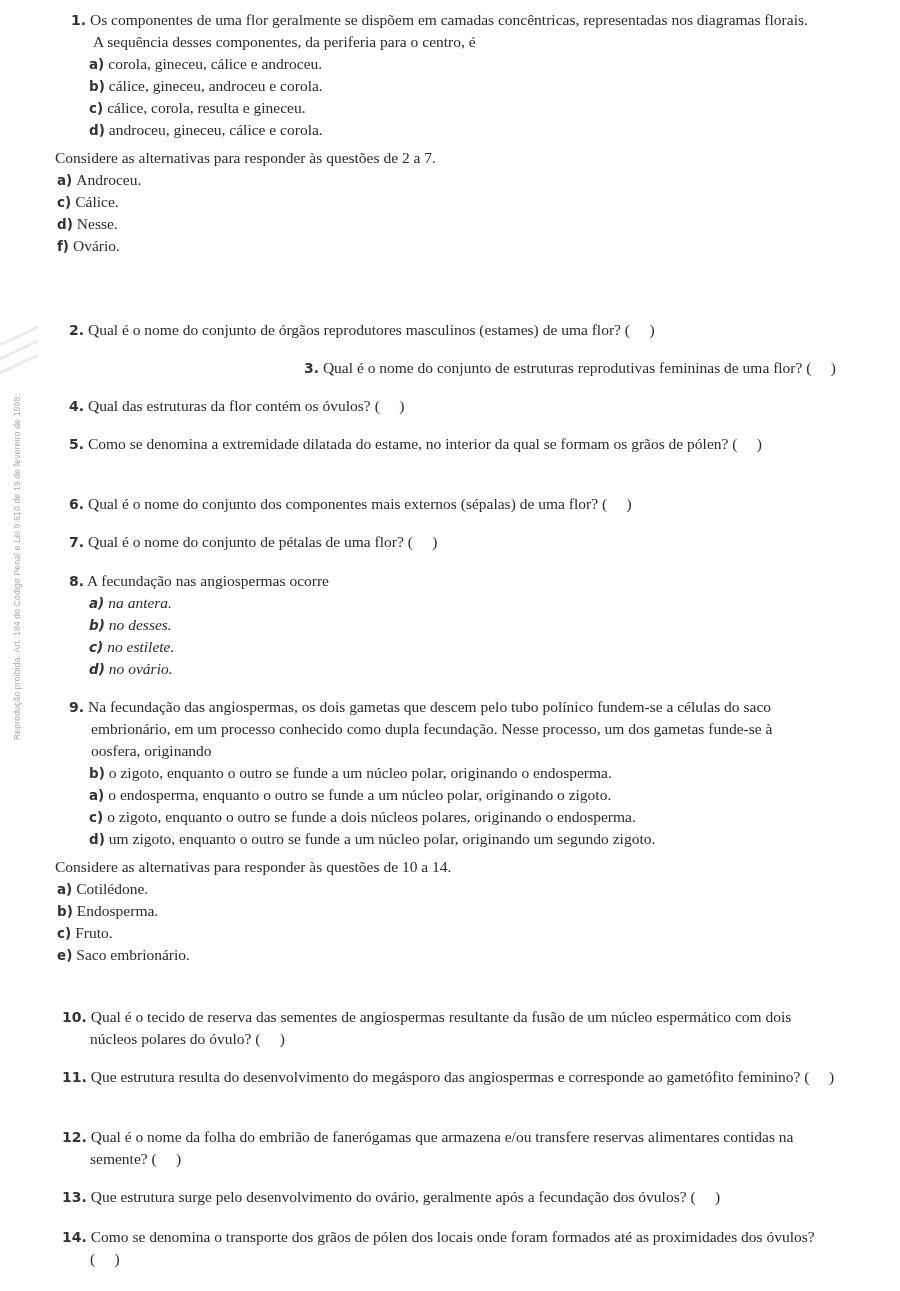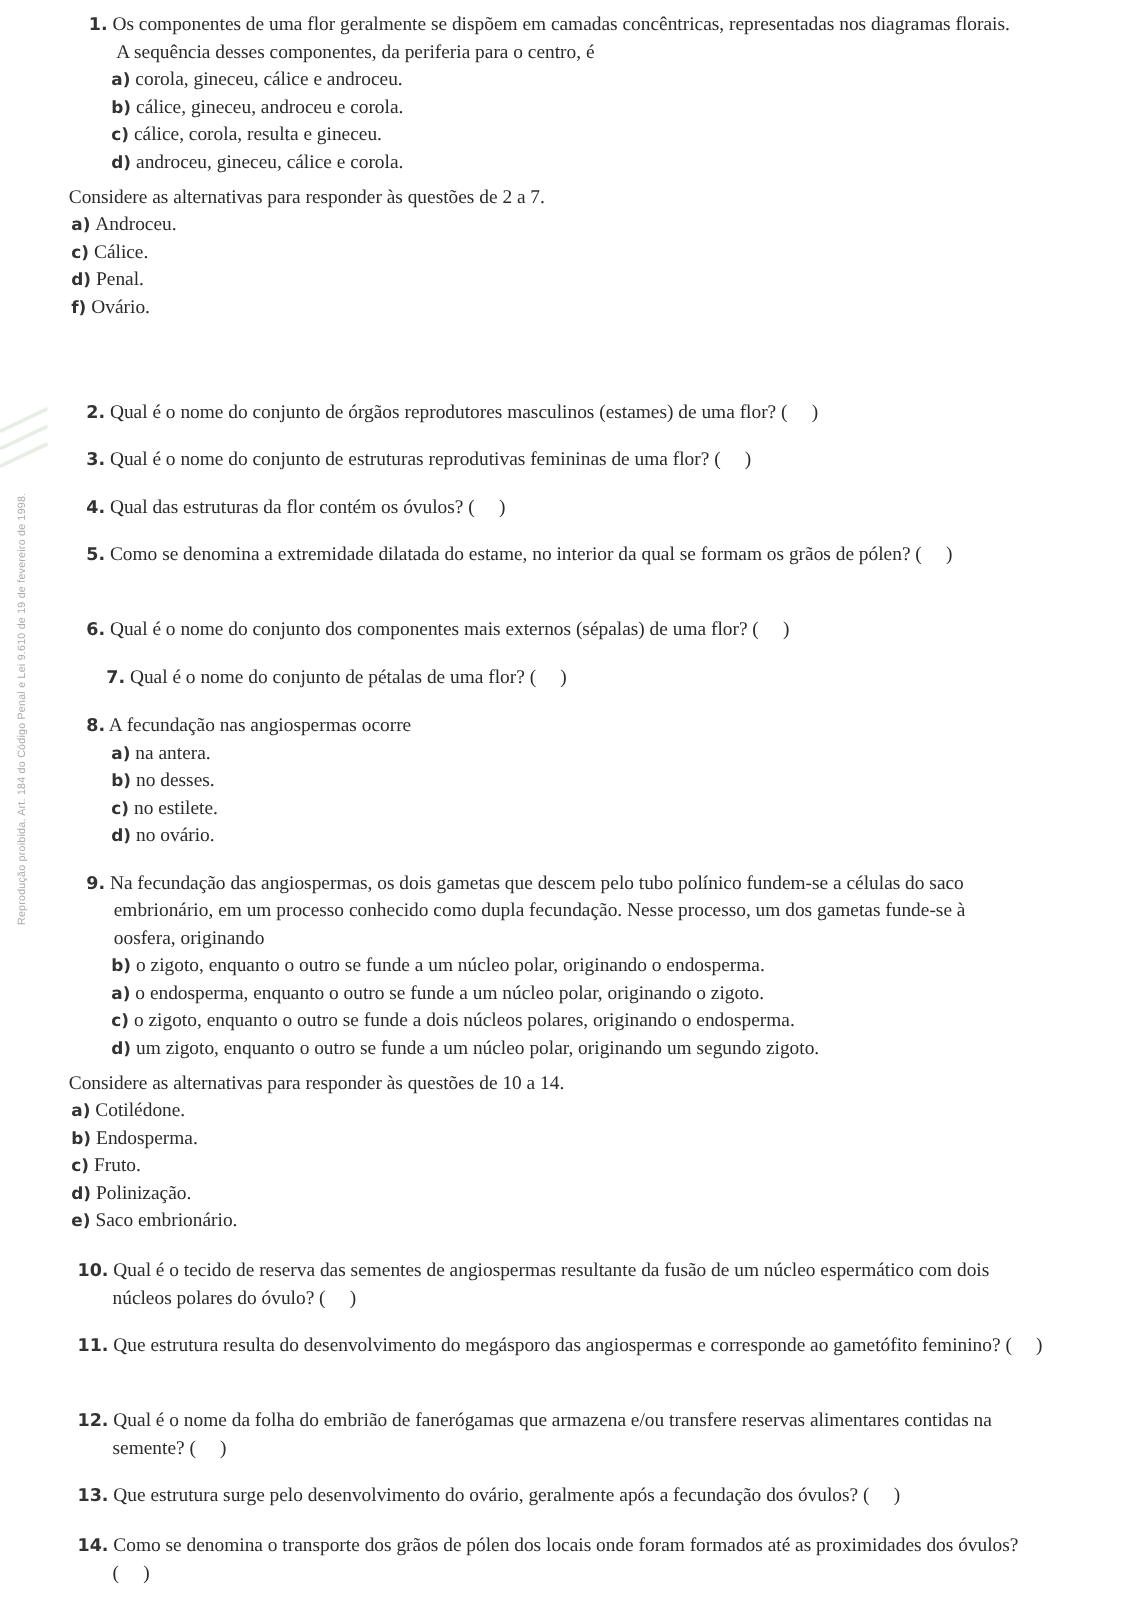--- a/index.html
+++ b/index.html
@@ -46,61 +46,61 @@
     <span class="opt"><span class="label">b)</span><span>cálice, gineceu, androceu e corola.</span></span>
     <span class="opt"><span class="label">c)</span><span>cálice, corola, resulta e gineceu.</span></span>
     <span class="opt"><span class="label">d)</span><span>androceu, gineceu, cálice e corola.</span></span>
   </div>
 </div>
 
 <div class="block text" style="left:55px; top:147px; width:760px;">
   <div>Considere as alternativas para responder às questões de 2 a 7.</div>
   <span class="opt" style="padding-left:2px"><span class="label">a)</span><span>Androceu.</span></span>
   <span class="opt" style="padding-left:2px"><span class="label">c)</span><span>Cálice.</span></span>
-  <span class="opt" style="padding-left:2px"><span class="label">d)</span><span>Penal.</span></span>
+  <span class="opt" style="padding-left:2px"><span class="label">d)</span><span>Nesse.</span></span>
   <span class="opt" style="padding-left:2px"><span class="label">f)</span><span>Ovário.</span></span>
 </div>
 
 <div class="block text q-head" style="left:69px; top:319px; width:745px;">
   <span class="qnum">2.</span>
   <span>Qual é o nome do conjunto de órgãos reprodutores masculinos (estames) de uma flor?</span>
   <span class="paren">(     )</span>
 </div>
-<div class="block text q-head" style="left:69px; top:357px; width:745px;">
+<div class="block text q-head" style="left:69px; top:357px; width:745px;text-align:right;">
   <span class="qnum">3.</span>
   <span>Qual é o nome do conjunto de estruturas reprodutivas femininas de uma flor?</span>
   <span class="paren">(     )</span>
 </div>
 <div class="block text q-head" style="left:69px; top:395px; width:745px;">
   <span class="qnum">4.</span>
   <span>Qual das estruturas da flor contém os óvulos?</span>
   <span class="paren">(     )</span>
 </div>
 <div class="block text q-head" style="left:69px; top:433px; width:745px;">
   <span class="qnum">5.</span>
   <span>Como se denomina a extremidade dilatada do estame, no interior da qual se formam os grãos de pólen?</span>
   <span class="paren">(     )</span>
 </div>
 <div class="block text q-head" style="left:69px; top:493px; width:745px;">
   <span class="qnum">6.</span>
   <span>Qual é o nome do conjunto dos componentes mais externos (sépalas) de uma flor?</span>
   <span class="paren">(     )</span>
 </div>
-<div class="block text q-head" style="left:69px; top:531px; width:745px;margin-left:16px;">
+<div class="block text q-head" style="left:69px; top:531px; width:745px;">
   <span class="qnum">7.</span>
   <span>Qual é o nome do conjunto de pétalas de uma flor?</span>
   <span class="paren">(     )</span>
 </div>
 
 <div class="block text" style="left:69px; top:570px; width:745px;">
   <span class="q-head">
     <span class="qnum">8.</span>
     <span>A fecundação nas angiospermas ocorre</span>
   </span>
-  <div style="padding-left:10px;">
+  <div style="padding-left:10px;font-style:italic;">
     <span class="opt"><span class="label">a)</span><span>na antera.</span></span>
     <span class="opt"><span class="label">b)</span><span>no desses.</span></span>
     <span class="opt"><span class="label">c)</span><span>no estilete.</span></span>
     <span class="opt"><span class="label">d)</span><span>no ovário.</span></span>
   </div>
 </div>
 
 <div class="block text" style="left:69px; top:696px; width:748px;">
   <span class="q-head">
     <span class="qnum">9.</span>
@@ -112,21 +112,20 @@
     <span class="opt"><span class="label">c)</span><span>o zigoto, enquanto o outro se funde a dois núcleos polares, originando o endosperma.</span></span>
     <span class="opt"><span class="label">d)</span><span>um zigoto, enquanto o outro se funde a um núcleo polar, originando um segundo zigoto.</span></span>
   </div>
 </div>
 
 <div class="block text" style="left:55px; top:856px; width:760px;">
   <div>Considere as alternativas para responder às questões de 10 a 14.</div>
   <span class="opt" style="padding-left:2px"><span class="label">a)</span><span>Cotilédone.</span></span>
   <span class="opt" style="padding-left:2px"><span class="label">b)</span><span>Endosperma.</span></span>
   <span class="opt" style="padding-left:2px"><span class="label">c)</span><span>Fruto.</span></span>
-  <span class="opt" style="padding-left:2px"><span class="label">d)</span><span>Polinização.</span></span>
   <span class="opt" style="padding-left:2px"><span class="label">e)</span><span>Saco embrionário.</span></span>
 </div>
 
 <div class="block text q-head wide" style="left:62px; top:1006px; width:752px;">
   <span class="qnum">10.</span>
   <span>Qual é o tecido de reserva das sementes de angiospermas resultante da fusão de um núcleo espermático com dois núcleos polares do óvulo?</span>
   <span class="paren">(     )</span>
 </div>
 <div class="block text q-head wide" style="left:62px; top:1066px; width:752px;">
   <span class="qnum">11.</span>

